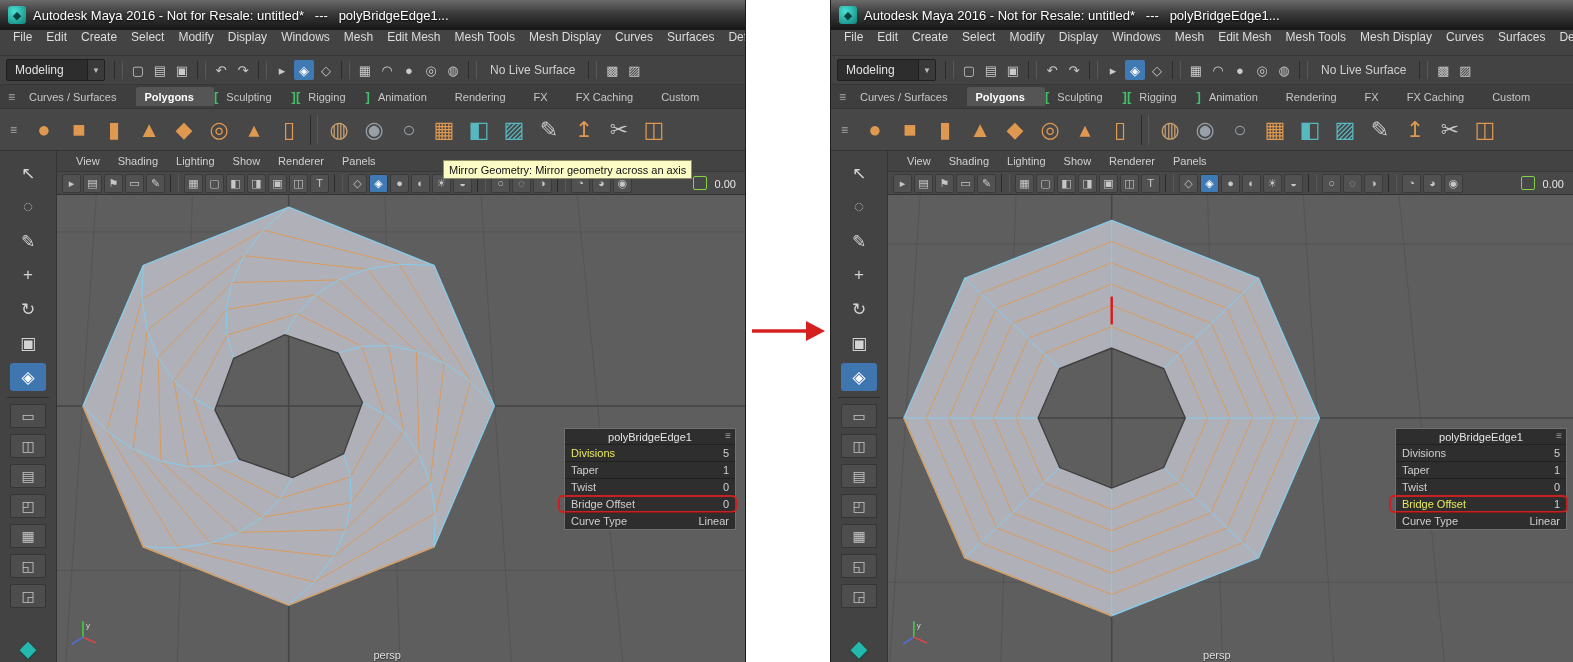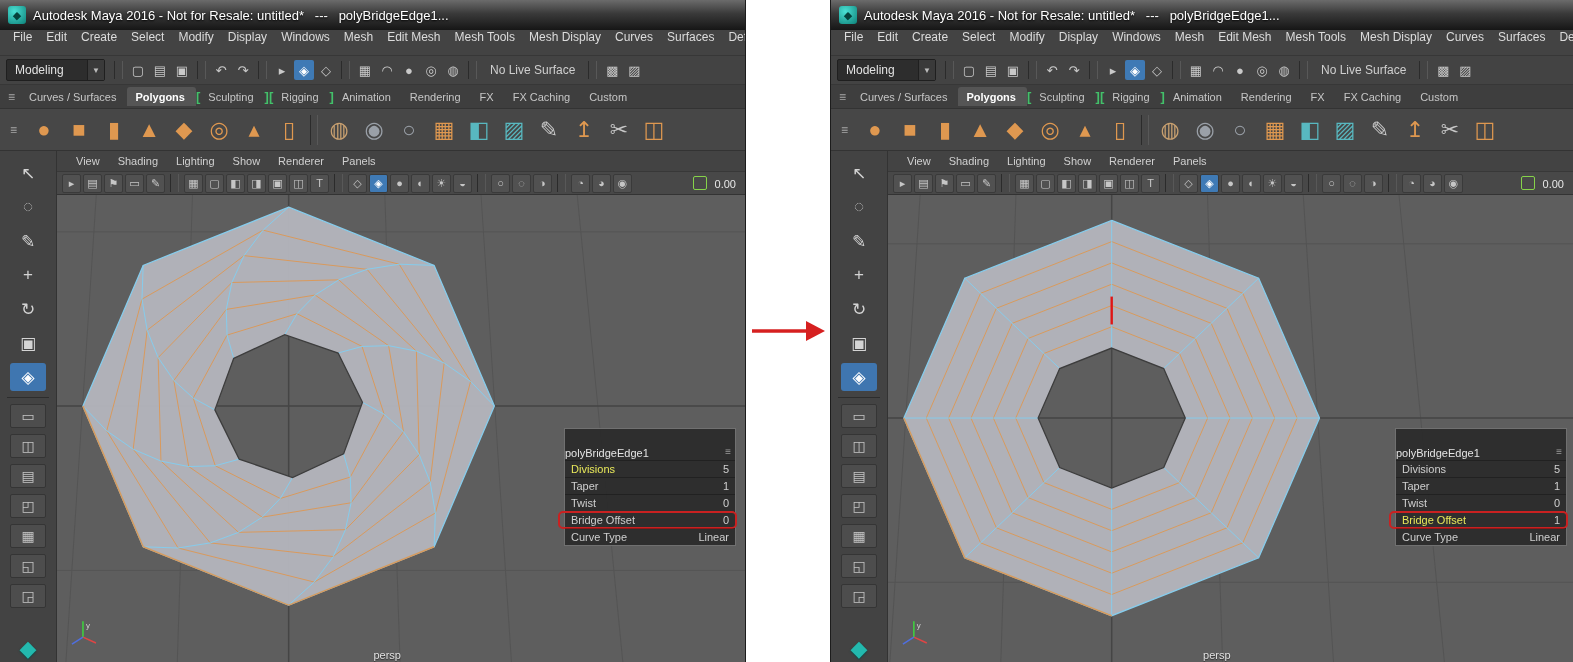--- a/index.html
+++ b/index.html
@@ -28,21 +28,21 @@
   .tb-icons{display:flex;align-items:center;gap:2px;flex:1;min-width:0;}
   .tbi{width:20px;height:20px;display:inline-flex;align-items:center;justify-content:center;
        color:#c9c9c9;font-size:13px;border-radius:2px;flex:none;}
   .tbi.active{background:#3f7ab5;color:#ffffff;}
   .tb-div{width:7px;height:18px;border-left:1px solid #2b2b2b;border-right:1px solid #585858;margin:0 3px;flex:none;}
   .live-surface{font-size:12px;color:#cfcfcf;padding:0 8px;flex:none;}
   
   .shelftabs{height:23px;display:flex;align-items:center;padding:0 6px;background:#3e3e3e;
              border-bottom:1px solid #333333;overflow:hidden;white-space:nowrap;}
   .rowmenu-icon{color:#a8a8a8;font-size:12px;margin:0 6px 0 2px;flex:none;}
-  .stab{font-size:11px;color:#c6c6c6;padding:4px 11px 3px 8px;flex:none;}
+  .stab{font-size:11px;color:#c6c6c6;padding:4px 20px 3px 8px;flex:none;}
   .stab.active{color:#ffffff;font-weight:bold;background:#555555;border-radius:3px 3px 0 0;}
   .bracket{color:#43c06a;font-weight:bold;font-size:13px;flex:none;}
   
   .shelf{height:41px;display:flex;align-items:center;gap:7px;padding:0 8px;background:#474747;
          border-bottom:1px solid #333333;overflow:hidden;}
   .shicon{font-size:22px;line-height:1;flex:none;width:28px;text-align:center;}
   .sh-div{width:6px;height:30px;border-left:1px solid #2b2b2b;border-right:1px solid #585858;flex:none;}
   
   .main{display:flex;height:515px;}
   .toolbox{width:56px;background:#434343;display:flex;flex-direction:column;align-items:center;
@@ -67,21 +67,21 @@
   .vp-right{margin-left:auto;display:flex;align-items:flex-end;flex:none;}
   .vp-green{width:12px;height:12px;border:1px solid #86d34a;border-radius:2px;margin:0 4px;flex:none;}
   .vpval{font-size:11px;color:#e8e8e8;margin:0 4px;flex:none;}
   .canvas{flex:1;position:relative;background:#5e5e5e;overflow:hidden;}
   svg.scene{position:absolute;left:0;top:0;width:100%;height:100%;}
   .persp{position:absolute;bottom:5px;left:48%;transform:translateX(-50%);font-size:11px;color:#e0e0e0;
          font-weight:normal;text-shadow:0 1px 1px #2a2a2a;}
   
   .hud{position:absolute;left:564px;top:428px;width:170px;background:rgba(40,40,40,0.88);
        border:1px solid #707070;font-size:11px;color:#cfcfcf;z-index:5;}
-  .hud-title{height:15px;display:flex;align-items:center;position:relative;color:#e4e4e4;margin-top:16px;}
+  .hud-title{height:15px;display:flex;align-items:center;justify-content:center;position:relative;color:#e4e4e4;}
   .hud-menu{position:absolute;right:4px;top:1px;color:#9a9a9a;font-size:10px;}
   .hud-row{height:16px;display:flex;align-items:center;justify-content:space-between;padding:0 6px;
            position:relative;border-top:1px solid rgba(0,0,0,0.28);}
   .hud-label.hl{color:#e8e85a;}
   .red-rect{position:absolute;left:-7px;right:-2px;top:-1px;bottom:-1px;border:2px solid #c92121;
             border-radius:5px;pointer-events:none;}
   
   .tooltip{position:absolute;left:443px;top:160px;height:17px;background:#fbfbc6;border:1px solid #8f8f68;
            color:#111111;font-size:11px;display:flex;align-items:center;padding:0 5px;z-index:6;white-space:nowrap;}
   
@@ -314,20 +314,21 @@
             <span class="hud-label">Bridge Offset</span>
             <span class="hud-value">0</span>
             <span class="red-rect"></span>
           </div>
           <div class="hud-row">
             <span class="hud-label">Curve Type</span>
             <span class="hud-value">Linear</span>
           </div>
         </div>
   </div>
+  <div class="tooltip">Mirror Geometry: Mirror geometry across an axis</div>
 </div>
   <div class="gap-arrow">
     <svg width="76" height="28" viewBox="0 0 76 28">
       <line class="arrow-line" x1="2" y1="14" x2="56" y2="14" stroke-width="3.5" stroke="#d62020"></line>
       <polygon class="arrow-head" points="56,4 75,14 56,24" fill="#d62020"></polygon>
     </svg>
   </div>
   <div class="win" id="win-right" style="left:831px;width:742px">
   <div class="titlebar">
     <span class="logo">◆</span>

